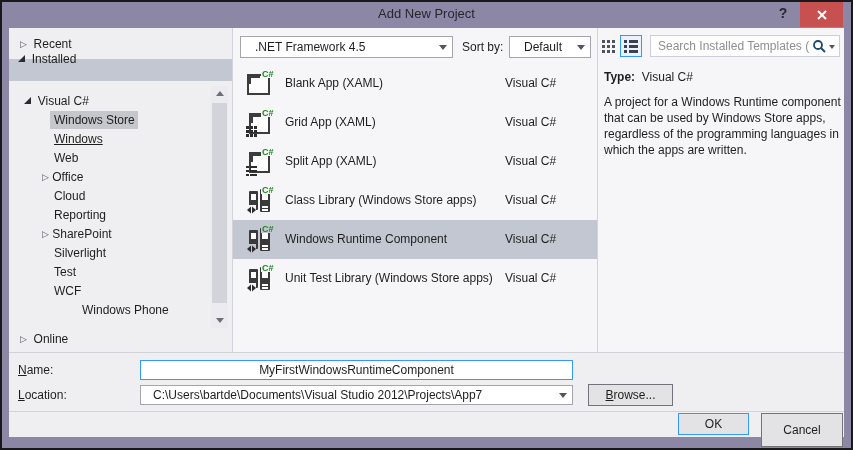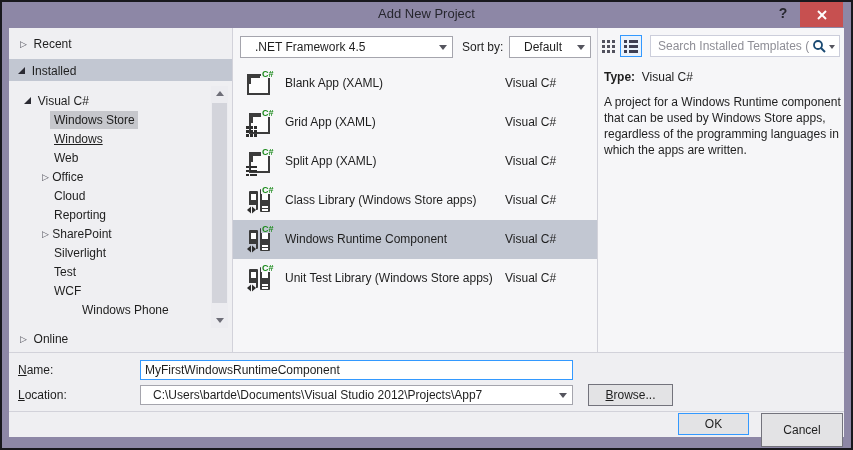--- a/index.html
+++ b/index.html
@@ -58,21 +58,21 @@
   .tpl-lang{position:absolute;left:272px;top:12px;font-size:12px;color:#1e1e1e;}
 
   
   .type-row{position:absolute;left:604px;top:70px;font-size:12px;color:#1e1e1e;}
   .type-row b{font-weight:bold;}
   .desc{position:absolute;left:604px;top:94px;width:240px;font-size:12px;line-height:16px;color:#1e1e1e;}
 
   
   .form-label{position:absolute;left:18px;font-size:12px;color:#1e1e1e;}
   .u{text-decoration:underline;}
-  .name-input{position:absolute;left:140px;top:360px;width:433px;height:20px;border:1px solid #3399ff;background:#fff;font-size:12px;color:#1e1e1e;padding:0 4px;outline:none;}
+  .name-input{position:absolute;left:140px;top:360px;width:433px;height:20px;border:1px solid #3399ff;background:#fff;font-size:12px;color:#1e1e1e;padding:0 4px;outline:none;text-align:center;}
   .loc-combo{position:absolute;left:140px;top:385px;width:433px;height:20px;border:1px solid #a5a5ad;background:#fff;font-size:12px;color:#1e1e1e;padding:2px 18px 0 12px;white-space:nowrap;overflow:hidden;cursor:default;}
   .loc-combo .caret{position:absolute;right:5px;top:7px;width:0;height:0;border-left:4px solid transparent;border-right:4px solid transparent;border-top:5px solid #55555e;}
 
   .btn{position:absolute;background:#e3e3e5;border:1px solid #73737c;font-size:12px;color:#1e1e1e;display:flex;align-items:center;justify-content:center;cursor:default;padding:0;}
   .browse-btn{left:588px;top:384px;width:85px;height:22px;}
   .ok-btn{left:678px;top:413px;width:71px;height:22px;border:1px solid #3399ff;}
   .cancel-btn{left:761px;top:413px;width:82px;height:34px;}
 </style>
 </head>
 <body>
@@ -145,21 +145,21 @@
     </span>
     <span class="search-caret"></span>
   </div>
 
   <div class="band" style="top:59px;"></div>
   <div class="ws-band"></div>
 
   <div class="tree-row" style="left:20px;top:37px;">
     <span class="tri-c">▷</span>&nbsp;&nbsp;<span>Recent</span>
   </div>
-  <div class="tree-row" style="left:18px;top:64px;">
+  <div class="tree-row" style="left:18px;top:52px;">
     <span class="tri-e"></span>&nbsp;&nbsp;<span>Installed</span>
   </div>
   <div class="tree-row" style="left:24px;top:94px;">
     <span class="tri-e"></span>&nbsp;&nbsp;<span>Visual C#</span>
   </div>
   <div class="tree-row" style="left:54px;top:113px;"><span>Windows Store</span></div>
   <div class="tree-row" style="left:54px;top:132px;text-decoration:underline;"><span>Windows</span></div>
   <div class="tree-row" style="left:54px;top:151px;"><span>Web</span></div>
   <div class="tree-row" style="left:42px;top:170px;">
     <span class="tri-c">▷</span>&nbsp;<span>Office</span>

